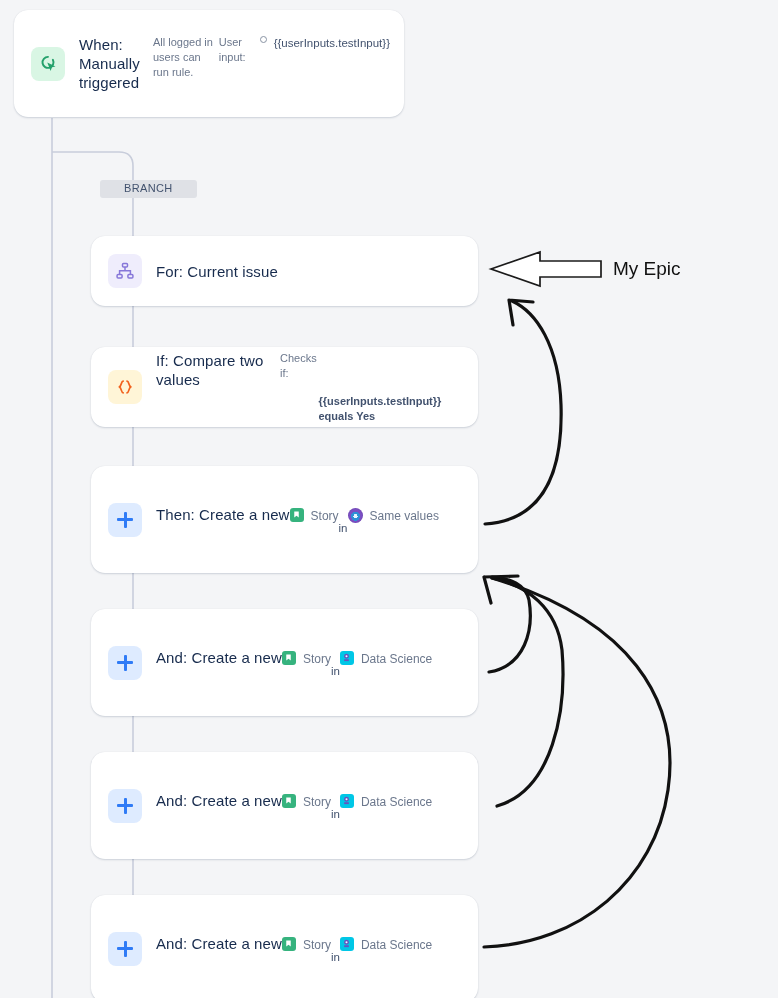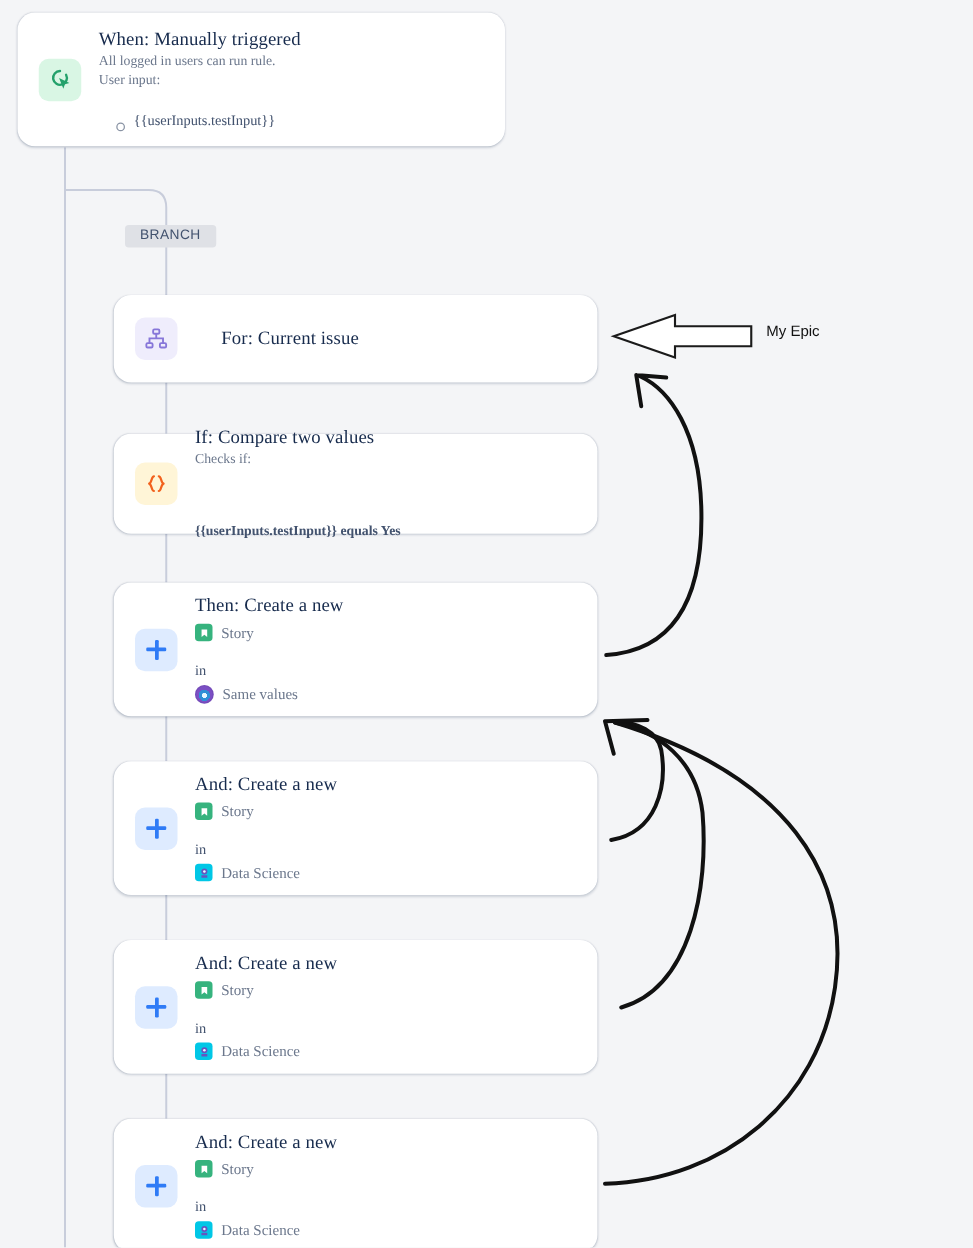--- a/index.html
+++ b/index.html
@@ -16,21 +16,21 @@
   #connectors{position:absolute;left:0;top:0;width:778px;height:998px;pointer-events:none;}
 
   
   .branch-chip{
     position:absolute;
     left:100px;top:180px;
     background:#dfe1e6;
     color:#42526e;
     font-size:11px;
     letter-spacing:.35px;
-    padding:3px 12px 4px;
+    padding:3px 24px 4px;
     border-radius:3px;
     line-height:1;
     font-family:"Liberation Sans","DejaVu Sans",sans-serif;
   }
 
   
   .card{
     position:absolute;
     background:#ffffff;
     border-radius:14px;
@@ -42,21 +42,21 @@
   .card-icon{
     flex:0 0 auto;
     width:34px;height:34px;
     border-radius:8px;
     display:flex;align-items:center;justify-content:center;
     margin-left:17px;
   }
   .card-body{
     margin-left:14px;
     margin-right:14px;
-    display:flex;flex-direction:column;justify-content:center;font-family:Liberation Serif, serif;
+    display:flex;flex-direction:row;justify-content:center;
   }
   .card-title{
     font-size:15px;
     color:#172b4d;
     line-height:19px;
     letter-spacing:.1px;
   }
   .card-sub{
     font-size:11px;
     color:#6b778c;
@@ -64,49 +64,49 @@
   }
   .card-sub.strong{
     color:#42526e;
     font-weight:bold;
     margin-top:43px;
   }
 
   
   #trigger-card{left:14px;top:10px;width:390px;height:107px;}
   #trigger-card .card-icon{background:#d9f6e4;}
-  .bullet-row{display:flex;align-items:flex-end;margin-top:18px;}
+  .bullet-row{display:flex;align-items:flex-start;margin-top:1px;}
   .bullet-dot{
     width:5px;height:5px;border-radius:50%;
     border:1px solid #8993a4;background:transparent;
     margin-left:14px;margin-right:7px;flex:0 0 auto;
   }
   .bullet-text{font-size:11.5px;color:#42526e;line-height:15px;}
 
   
-  #for-card{left:91px;top:236px;width:387px;height:70px;gap:21px;}
+  #for-card{left:91px;top:236px;width:387px;height:70px;}
   #for-card .card-icon{background:#efedfc;}
   #if-card{left:91px;top:347px;width:387px;height:80px;}
   #if-card .card-icon{background:#fff5d7;}
   #then-card{left:91px;top:466px;width:387px;height:107px;}
   #and1-card{left:91px;top:609px;width:387px;height:107px;}
   #and2-card{left:91px;top:752px;width:387px;height:107px;}
   #and3-card{left:91px;top:895px;width:387px;height:107px;}
   .create-card .card-icon{background:#deebff;}
 
   
   .plus{position:relative;width:16px;height:16px;}
   .plus:before,.plus:after{
     content:"";position:absolute;background:#2f7bf6;border-radius:1px;
   }
   .plus:before{left:0;top:6.5px;width:16px;height:3px;}
   .plus:after{top:0;left:6.5px;height:16px;width:3px;}
 
   
-  .meta-line{display:flex;align-items:center;gap:7px;margin-top:3px;}
+  .meta-line{display:flex;gap:7px;margin-top:3px;}
   .meta-text{font-size:12px;color:#6b778c;line-height:16px;}
   .in-text{font-size:11.5px;color:#42526e;line-height:14px;margin-top:16px;}
 
   .sq-icon{
     width:14px;height:14px;border-radius:3px;flex:0 0 auto;
     display:flex;align-items:center;justify-content:center;
   }
   .story-icon{background:#36b37e;}
   .ds-icon{background:#00c7e6;}
   .avatar-icon{
@@ -114,21 +114,21 @@
     background:radial-gradient(circle at 50% 55%, #e6f7ff 0 18%, #2f8fd6 19% 40%, #7b4fc4 41% 100%);
     box-shadow:inset 0 0 0 1px rgba(0,0,0,.06);
     display:flex;align-items:center;justify-content:center;
   }
 
   
   #annotation-layer{position:absolute;left:0;top:0;width:778px;height:998px;pointer-events:none;}
   .anno-label{
     position:absolute;
     left:613px;top:258px;
-    font-size:12px;
+    font-size:19px;
     color:#111111;
     font-family:"Liberation Sans","DejaVu Sans",sans-serif;
     white-space:nowrap;
   }
 </style>
 </head>
 <body>
 
 <div id="canvas">
 

